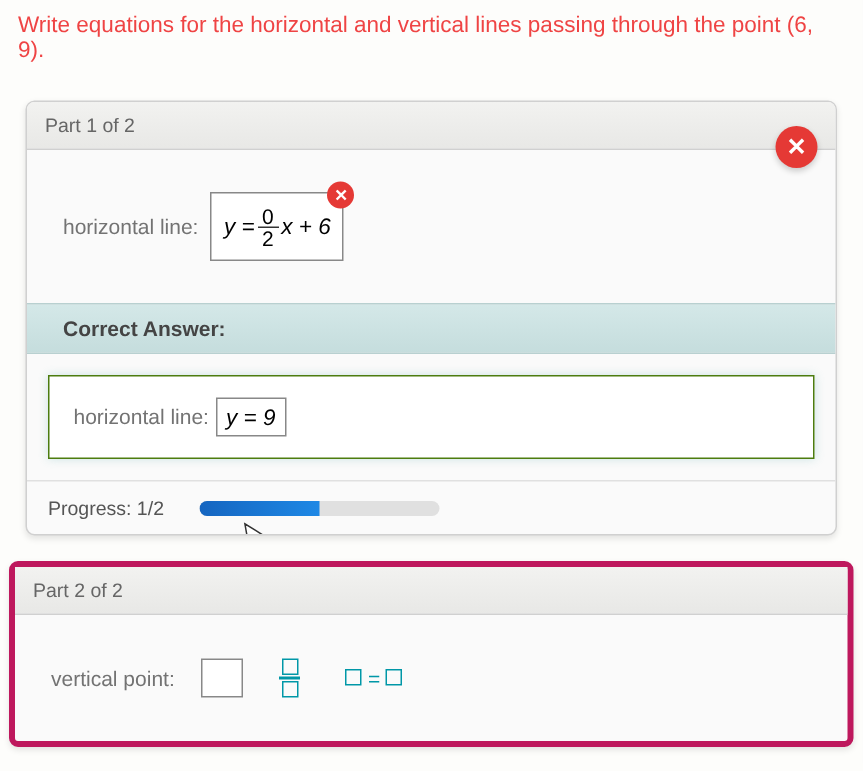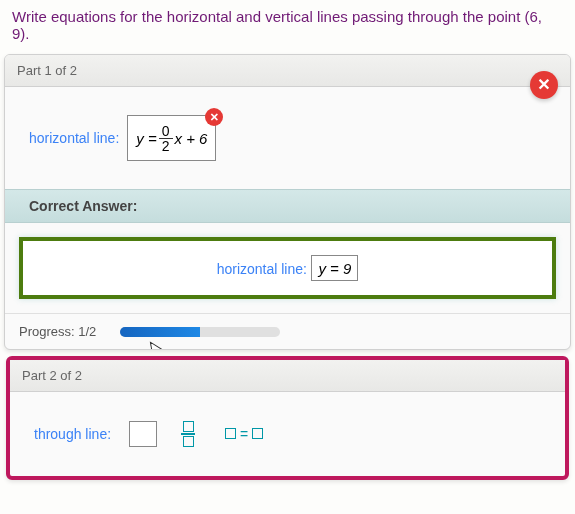--- a/index.html
+++ b/index.html
@@ -10,27 +10,27 @@
     body {
       font-family: Arial, sans-serif;
       background: #fdfdfb;
       width: 575px;
       height: 514px;
       overflow: hidden;
     }
     .question {
       padding: 8px 12px;
       font-size: 15px;
-      color: #701a75;
+      color: #ef4444;
     }
     .card {
       background: #fafafa;
       border: 1px solid #d0d0d0;
       border-radius: 6px;
-      margin: 4px;
+      margin: 17px;
       box-shadow: 0 2px 4px rgba(0,0,0,0.1);
       overflow: hidden;
     }
     .part-header {
       background: linear-gradient(#f2f2f0, #e8e8e6);
       padding: 8px 12px;
       font-size: 13px;
       color: #666;
       border-bottom: 1px solid #d0d0d0;
       position: relative;
@@ -53,21 +53,21 @@
     }
     .answer-area {
       padding: 28px 24px;
       display: flex;
       align-items: center;
       gap: 8px;
       position: relative;
     }
     .label-text {
       font-size: 14px;
-      color: #3b82f6;
+      color: #737373;
     }
     .eq-box {
       border: 1px solid #888;
       padding: 4px 8px;
       display: inline-flex;
       align-items: center;
       background: #fff;
       font-size: 15px;
       height: 46px;
       position: relative;
@@ -110,25 +110,24 @@
       background: linear-gradient(#d4e8e8, #c5dddd);
       padding: 8px 24px;
       font-size: 14px;
       font-weight: bold;
       color: #444;
       border-top: 1px solid #b8d0d0;
       border-bottom: 1px solid #b8d0d0;
     }
     .correct-box {
       margin: 14px;
-      border: 4px solid #4d7c0f;
+      border: 1px solid #4d7c0f;
       background: #fff;
       padding: 14px 16px;
       box-shadow: 0 0 6px rgba(100,180,180,0.3);
-      text-align: center;
     }
     .progress-area {
       padding: 10px 14px;
       font-size: 13px;
       color: #555;
       display: flex;
       align-items: center;
       gap: 24px;
       border-top: 1px solid #e0e0e0;
       position: relative;
@@ -250,21 +249,21 @@
         </svg>
     </div>
   </div>
 </div>
 
 <div class="part2">
   <div class="part-header">
     <span>Part 2 of 2</span>
   </div>
   <div class="tool-row">
-    <span class="label-text">through line:</span>
+    <span class="label-text">vertical point:</span>
     <span class="input-empty"></span>
     <span class="tool-item">
       <span class="tool-frac">
         <span class="sq"></span>
         <span class="line"></span>
         <span class="sq"></span>
       </span>
     </span>
     <span class="tool-item tool-eq">
       <span class="sq"></span>&nbsp;=&nbsp;<span class="sq"></span>

